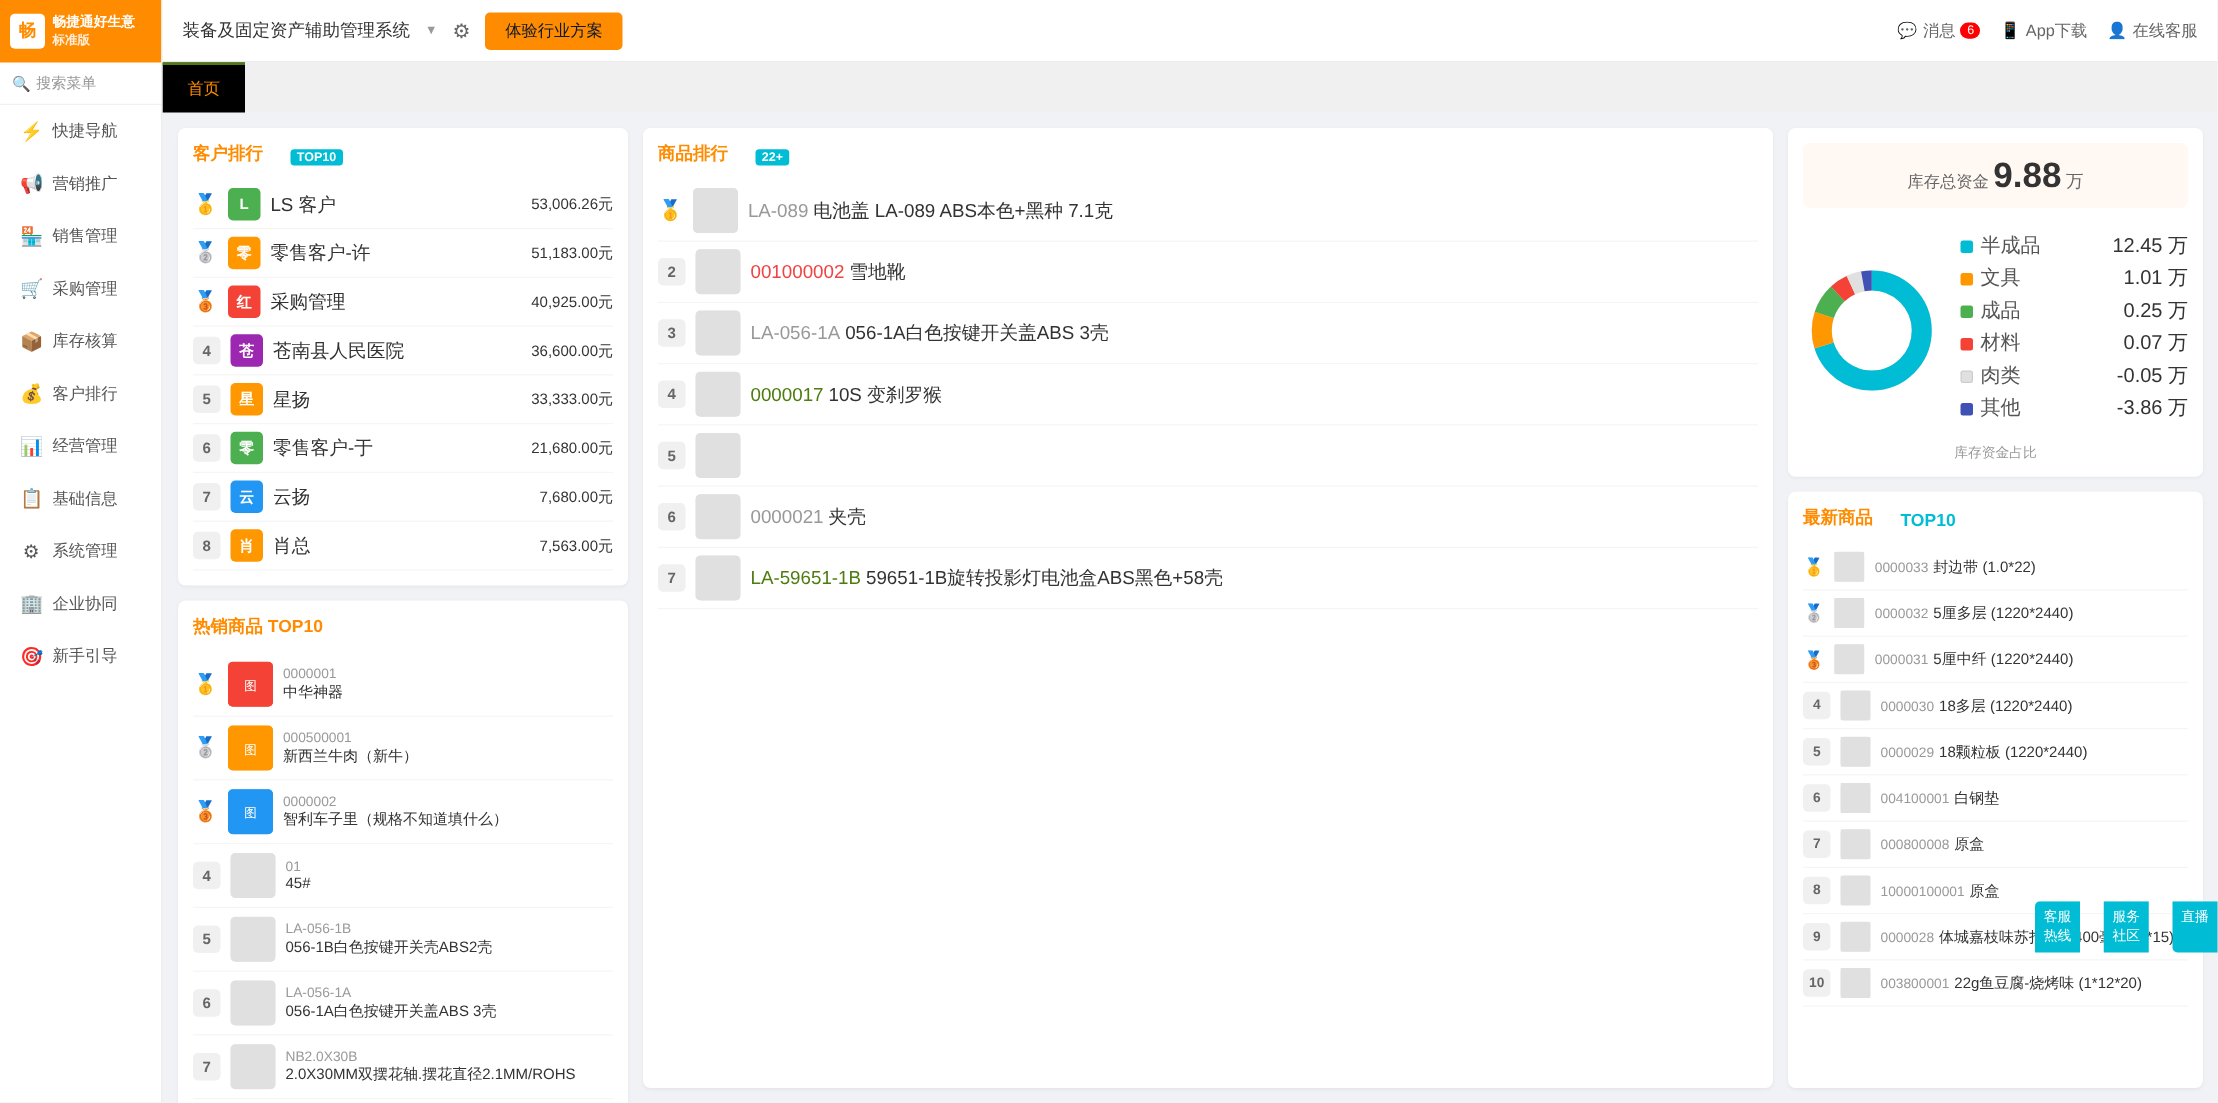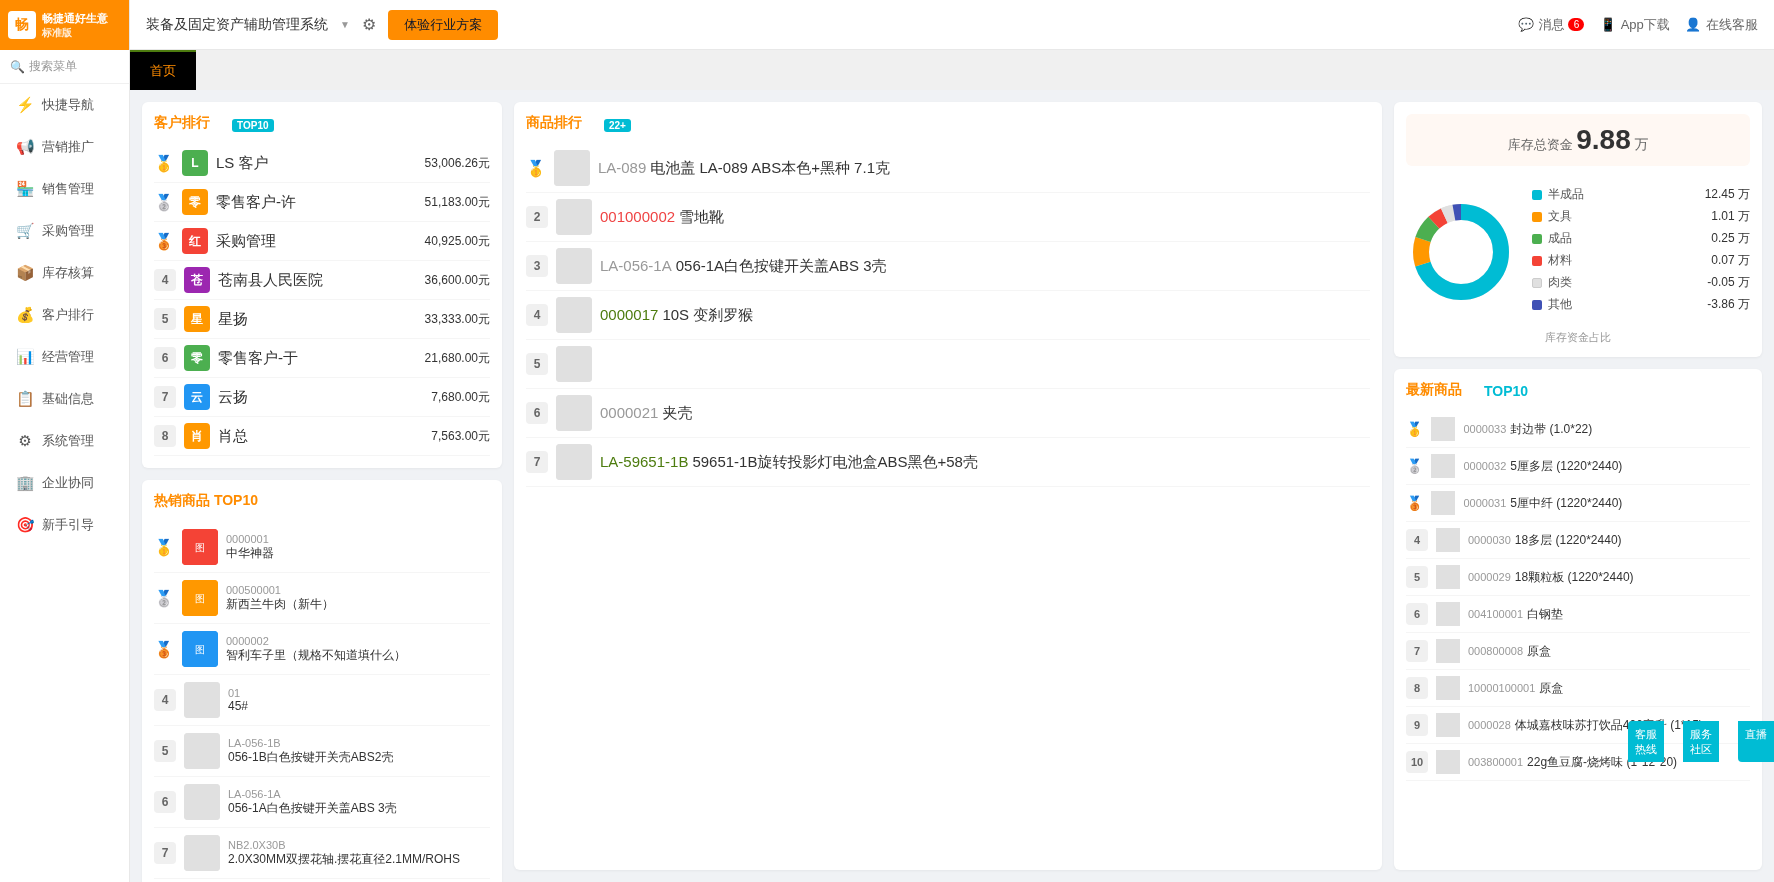--- a/index.html
+++ b/index.html
@@ -138,21 +138,21 @@
       gap: 12px;
     }
 
     
     .left-col { width: 360px; flex-shrink: 0; display: flex; flex-direction: column; gap: 12px; }
 
     
     .mid-col { flex: 1; display: flex; flex-direction: column; gap: 12px; }
 
     
-    .right-col { width: 368px; flex-shrink: 0; display: flex; flex-direction: column; gap: 12px; }
+    .right-col { width: 332px; flex-shrink: 0; display: flex; flex-direction: column; gap: 12px; }
 
     .card {
       background: #fff;
       border-radius: 6px;
       padding: 12px;
       box-shadow: 0 1px 3px rgba(0,0,0,0.05);
     }
 
     .card-title {
       font-size: 14px;
@@ -237,21 +237,21 @@
       padding: 8px 0;
     }
     .donut-svg { flex-shrink: 0; }
 
     .legend-list { flex: 1; }
     .legend-item {
       display: flex;
       align-items: center;
       gap: 6px;
       margin-bottom: 5px;
-      font-size: 12px;
+      font-size: 16px;
     }
     .legend-dot {
       width: 10px; height: 10px; border-radius: 2px; flex-shrink: 0;
     }
     .legend-name { flex: 1; color: #555; }
     .legend-value { color: #333; font-weight: 500; }
 
     .inventory-label {
       font-size: 11px;
       color: #999;

